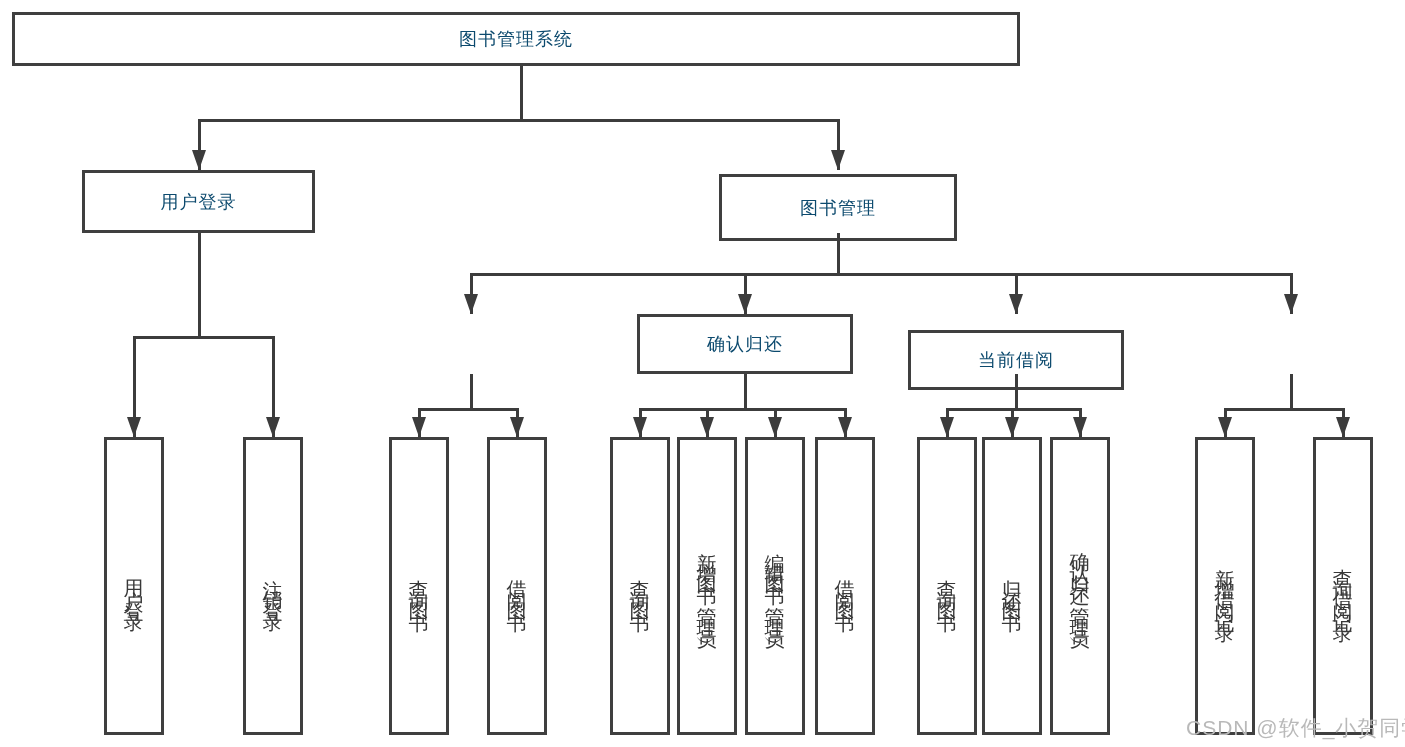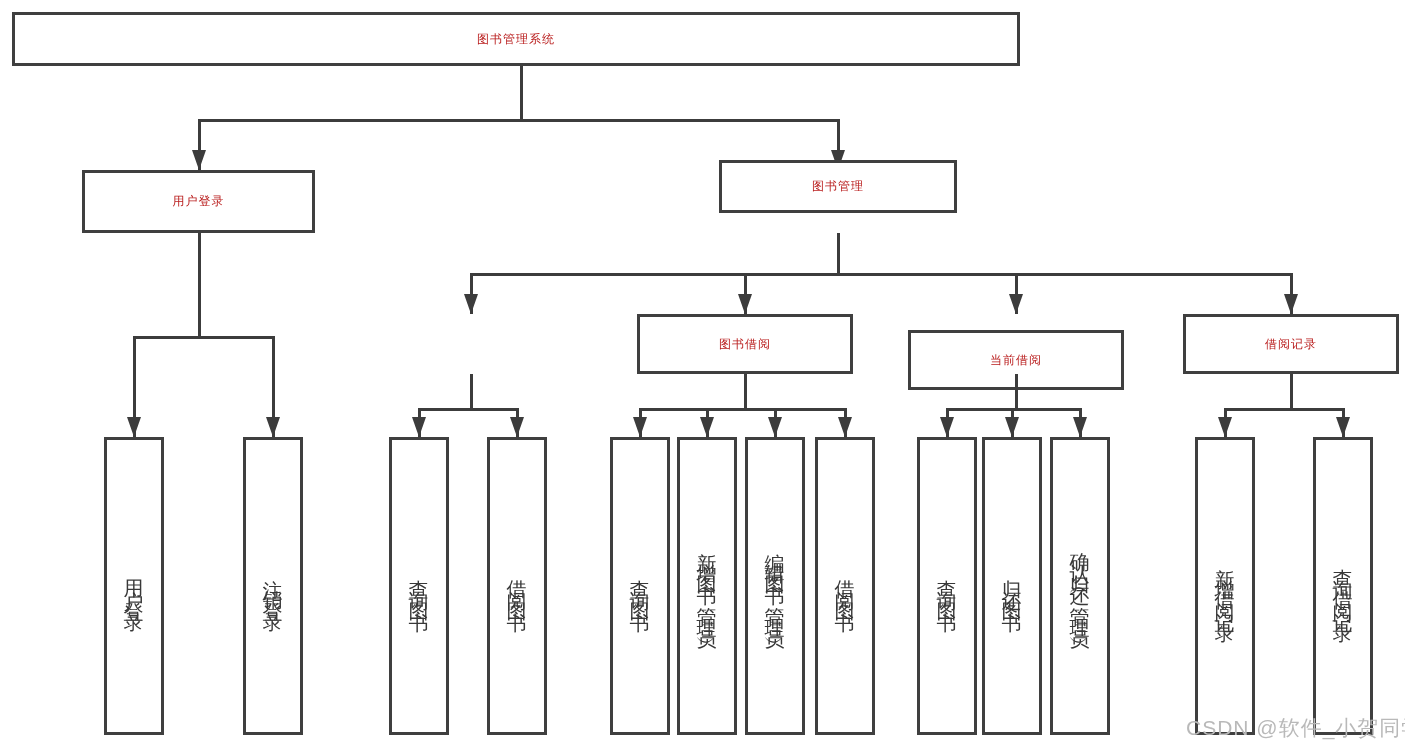--- a/index.html
+++ b/index.html
@@ -4,21 +4,21 @@
 <style>
   html,body{margin:0;padding:0;background:#ffffff;}
   #canvas{
     position:relative;width:1405px;height:747px;background:#ffffff;overflow:hidden;
     font-family:"Liberation Sans","DejaVu Sans",sans-serif;color:#383838;
   }
   .box{
     position:absolute;box-sizing:border-box;border:3px solid #3f3f3f;background:#ffffff;
     display:flex;align-items:center;justify-content:center;
   }
-  .hlabel{font-size:12px;letter-spacing:1px;color:#b91c1c;white-space:nowrap;}
+  .hlabel{font-size:18px;letter-spacing:1px;color:#0c4a6e;white-space:nowrap;}
   .vbox{width:60px;top:437px;height:298px;}
   .vlabel{
     writing-mode:vertical-rl;text-orientation:mixed;
     font-size:20px;letter-spacing:11px;line-height:1;color:#383838;
   }
   .vline{position:absolute;width:3px;background:#3c3c3c;}
   .hline{position:absolute;height:3px;background:#3c3c3c;}
   .arrowhead{
     position:absolute;width:0;height:0;
     border-left:7px solid transparent;border-right:7px solid transparent;
@@ -43,21 +43,21 @@
     <div class="hline" style="left:198px;top:119px;width:642px"></div>
     <div class="vline" style="left:198px;top:119px;height:51px"></div>
     <div class="arrowhead" style="left:192px;top:150px"></div>
     <div class="vline" style="left:837px;top:119px;height:51px"></div>
     <div class="arrowhead" style="left:831px;top:150px"></div>
   </div>
 
   <div class="box" style="left:82px;top:170px;width:233px;height:63px">
     <span class="hlabel">用户登录</span>
   </div>
-  <div class="box" style="left:719px;top:160px;width:238px;height:53px">
+  <div class="box" style="left:719px;top:174px;width:238px;height:67px">
     <span class="hlabel">图书管理</span>
   </div>
 
   <div>
     <div class="vline" style="left:198px;top:233px;height:106px"></div>
     <div class="hline" style="left:133px;top:336px;width:142px"></div>
     <div class="vline" style="left:133px;top:336px;height:101px"></div>
     <div class="arrowhead" style="left:127px;top:417px"></div>
     <div class="vline" style="left:272px;top:336px;height:101px"></div>
     <div class="arrowhead" style="left:266px;top:417px"></div>
@@ -70,27 +70,24 @@
     <div class="arrowhead" style="left:464px;top:294px"></div>
     <div class="vline" style="left:744px;top:273px;height:41px"></div>
     <div class="arrowhead" style="left:738px;top:294px"></div>
     <div class="vline" style="left:1015px;top:273px;height:41px"></div>
     <div class="arrowhead" style="left:1009px;top:294px"></div>
     <div class="vline" style="left:1290px;top:273px;height:41px"></div>
     <div class="arrowhead" style="left:1284px;top:294px"></div>
   </div>
 
   <div class="box" style="left:637px;top:314px;width:216px;height:60px">
-    <span class="hlabel">图书借阅</span>
+    <span class="hlabel">确认归还</span>
   </div>
   <div class="box" style="left:908px;top:330px;width:216px;height:60px">
     <span class="hlabel">当前借阅</span>
-  </div>
-  <div class="box" style="left:1183px;top:314px;width:216px;height:60px">
-    <span class="hlabel">借阅记录</span>
   </div>
 
   <div>
     <div class="vline" style="left:470px;top:374px;height:37px"></div>
     <div class="hline" style="left:418px;top:408px;width:101px"></div>
     <div class="vline" style="left:418px;top:408px;height:29px"></div>
     <div class="arrowhead" style="left:412px;top:417px"></div>
     <div class="vline" style="left:516px;top:408px;height:29px"></div>
     <div class="arrowhead" style="left:510px;top:417px"></div>
   </div>

